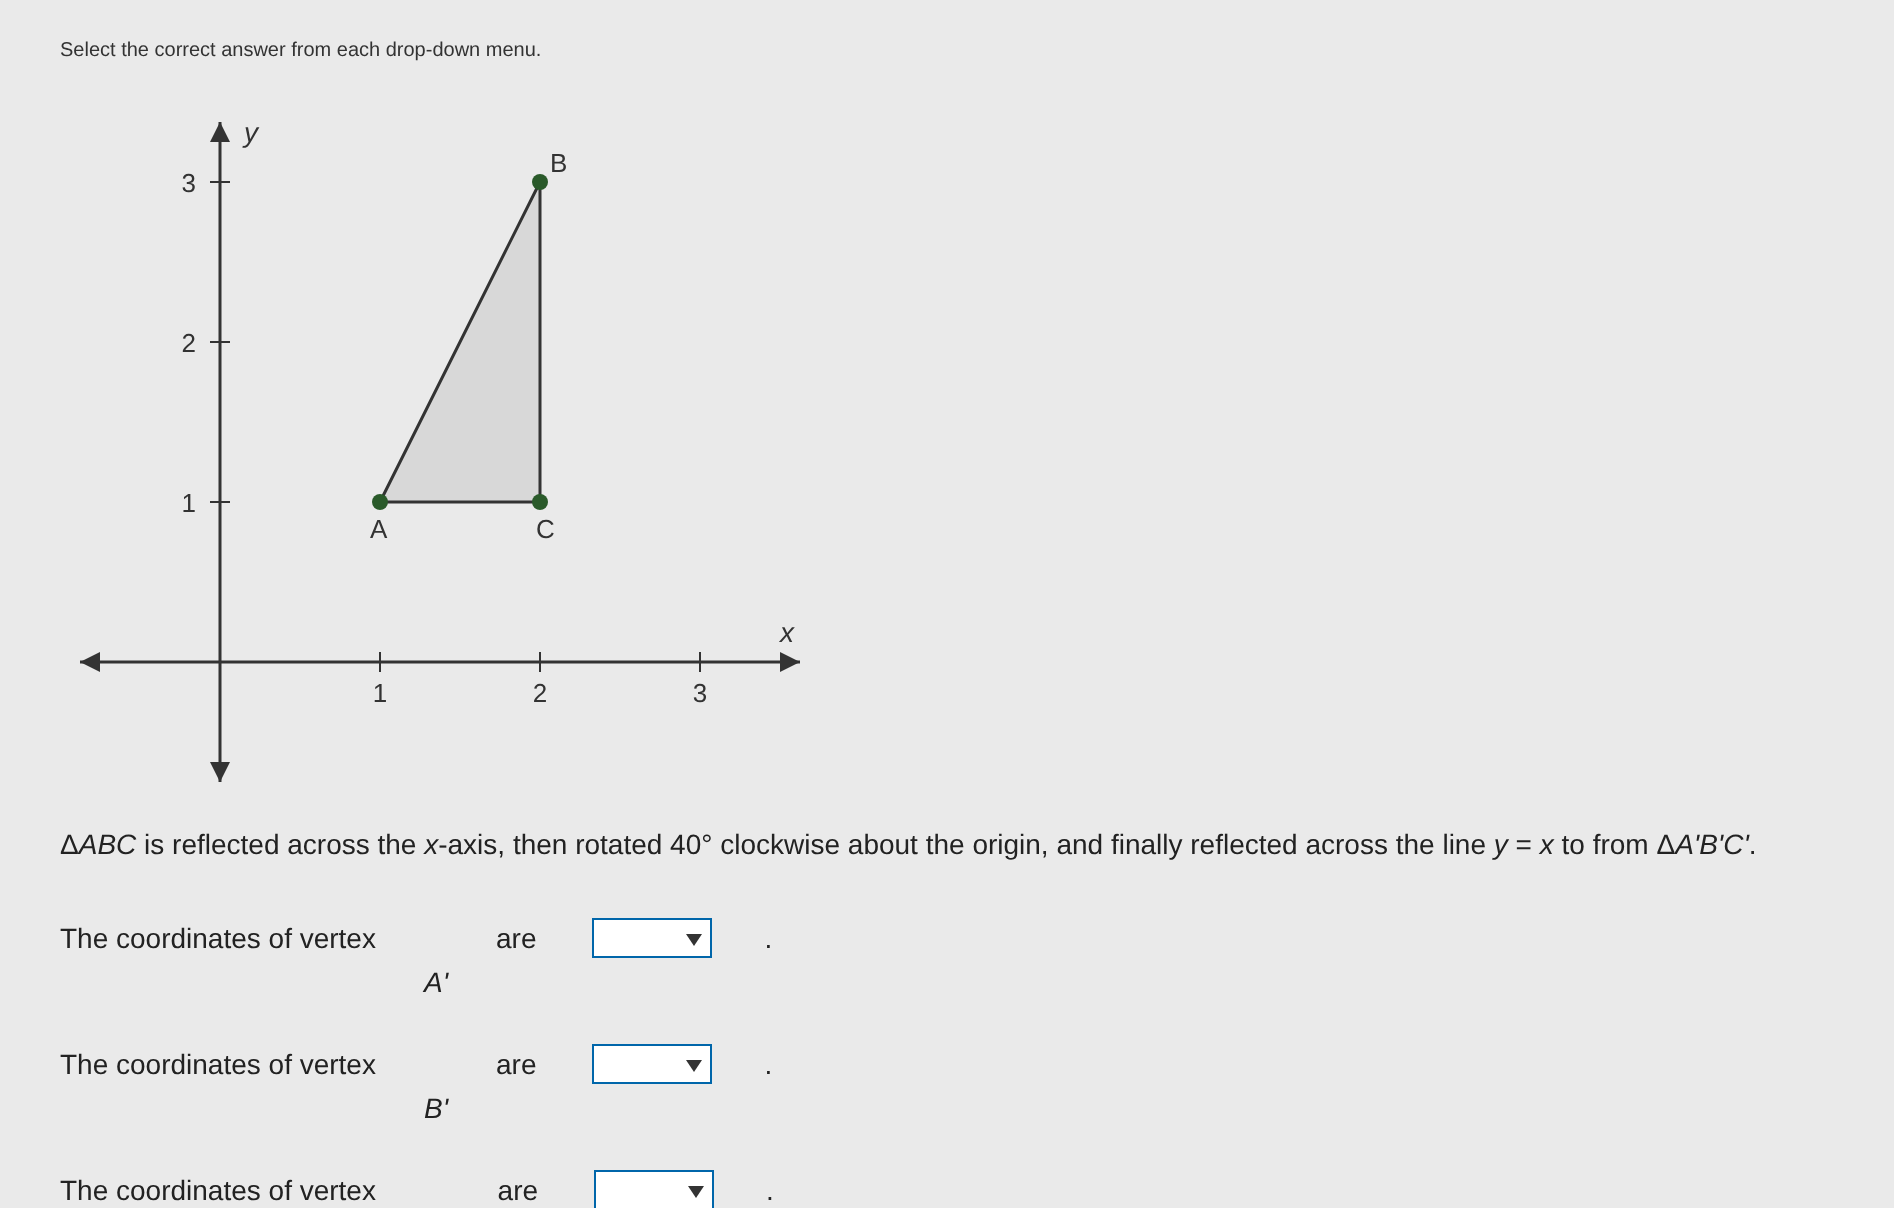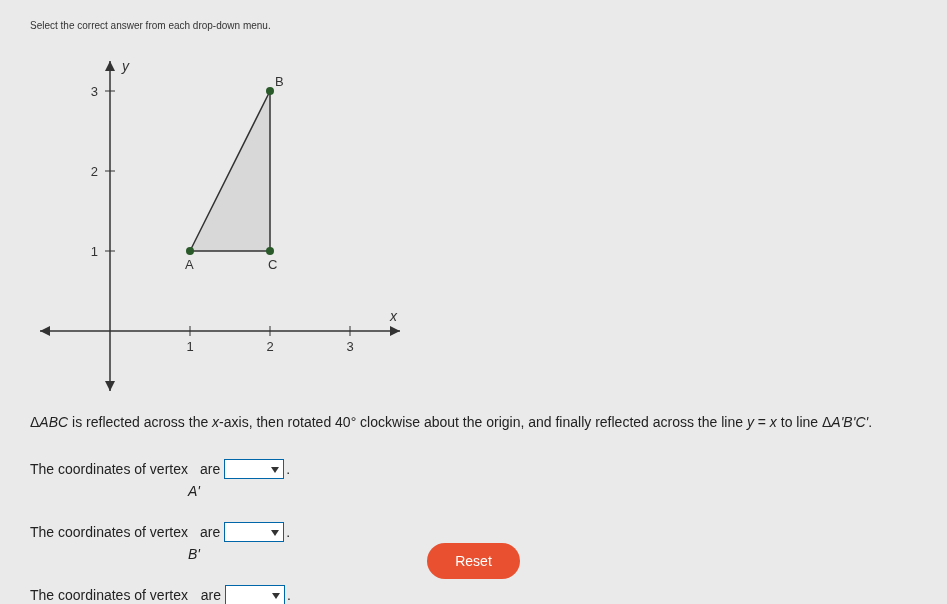--- a/index.html
+++ b/index.html
@@ -36,20 +36,21 @@
     }
     .answer-lines {
       padding: 0 30px;
     }
     .answer-line {
       font-size: 14px;
       color: #222;
       display: flex;
       align-items: center;
       margin-bottom: 2px;
+      gap: 24px;
     }
     .dropdown {
       display: inline-block;
       width: 60px;
       height: 20px;
       border: 1px solid #0066aa;
       background: #fff;
       margin-left: 4px;
       margin-right: 2px;
       position: relative;
@@ -127,21 +128,21 @@
     <circle cx="250" cy="50" r="4" fill="#2a5a2a"></circle>
     <circle cx="250" cy="210" r="4" fill="#2a5a2a"></circle>
 
     <text x="165" y="228" font-size="13" fill="#333">A</text>
     <text x="255" y="45" font-size="13" fill="#333">B</text>
     <text x="248" y="228" font-size="13" fill="#333">C</text>
   </svg>
 </div>
 
 <div class="question-text">
-  <span>Δ</span><span class="italic">ABC</span><span> is reflected across the </span><span class="italic">x</span><span>-axis, then rotated 40° clockwise about the origin, and finally reflected across the line </span><span class="italic">y</span><span> = </span><span class="italic">x</span><span> to line Δ</span><span class="italic">A'B'C'</span><span>.</span>
+  <span>Δ</span><span class="italic">ABC</span><span> is reflected across the </span><span class="italic">x</span><span>-axis, then rotated 40° clockwise about the origin, and finally reflected across the line </span><span class="italic">y</span><span> = </span><span class="italic">x</span><span> to from Δ</span><span class="italic">A'B'C'</span><span>.</span>
 </div>
 
 <div class="answer-lines">
   <div class="answer-line">
     <span>The coordinates of vertex </span>
     <span class="italic">A'</span>
     <span> are</span>
     <span class="dropdown"></span>
     <span>.</span>
   </div>
@@ -155,14 +156,13 @@
   <div class="answer-line">
     <span>The coordinates of vertex </span>
     <span class="italic">C'</span>
     <span> are</span>
     <span class="dropdown"></span>
     <span>.</span>
   </div>
 </div>
 
 <div class="button-row">
-  <button class="btn btn-reset">Reset</button>
 </div>
 
 </body></html>

